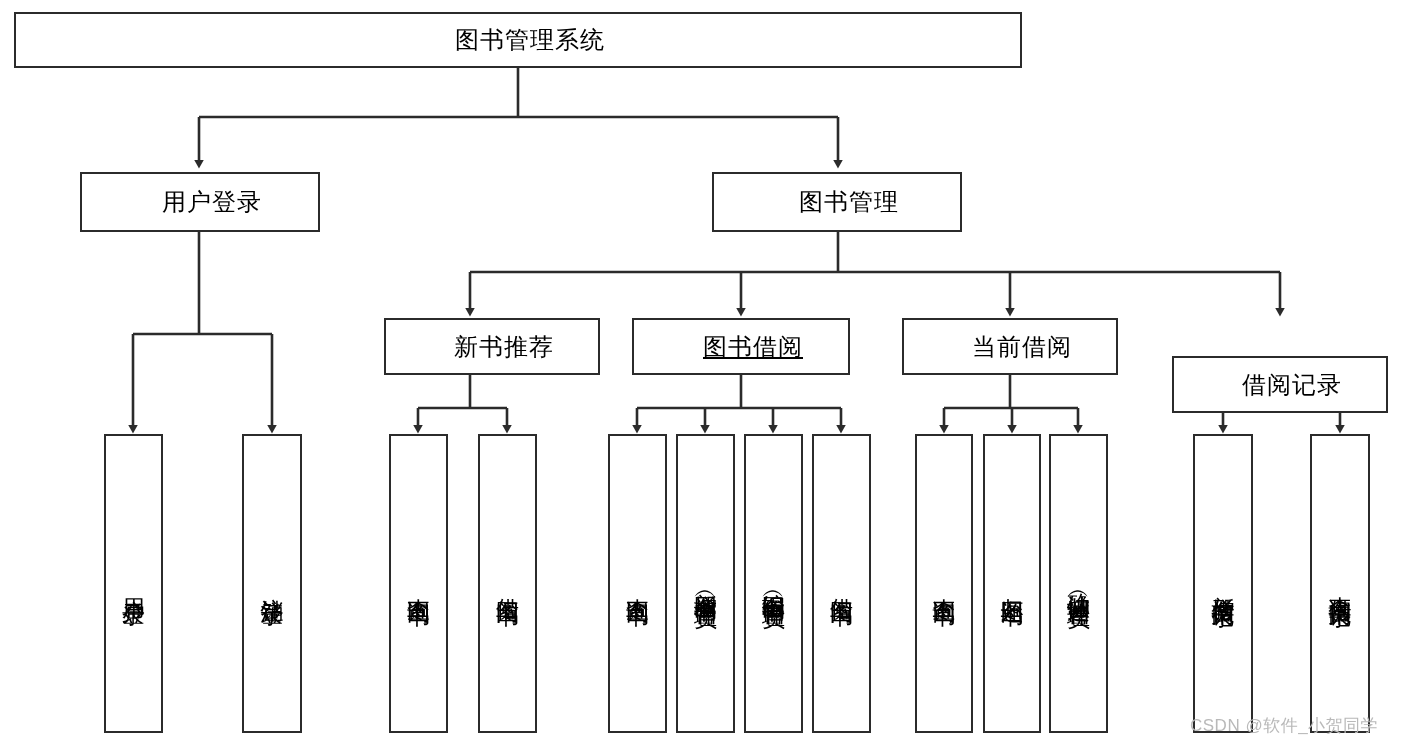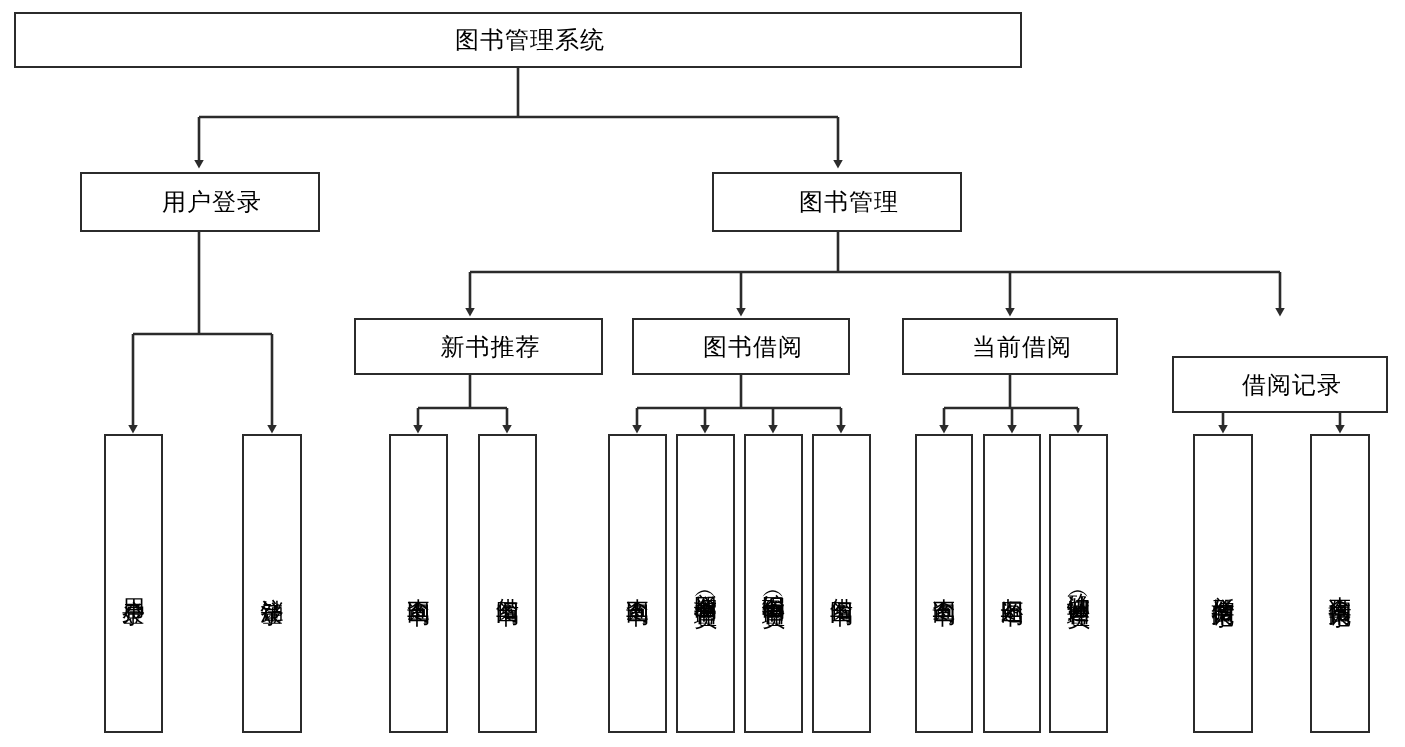--- a/index.html
+++ b/index.html
@@ -130,24 +130,24 @@
     <span>图书管理系统</span>
   </div>
 
   <div class="node horiz" style="left:80px; top:172px; width:240px; height:60px;">
     <span>用户登录</span>
   </div>
   <div class="node horiz" style="left:712px; top:172px; width:250px; height:60px;">
     <span>图书管理</span>
   </div>
 
-  <div class="node horiz" style="left:354px; top:318px; width:249px; height:57px;">
+  <div class="node horiz" style="left:384px; top:318px; width:216px; height:57px;">
     <span>新书推荐</span>
   </div>
-  <div class="node horiz" style="left:632px; top:318px; width:218px; height:57px;">
+  <div class="node horiz" style="left:632px; top:318px; width:218px; height:57px;text-decoration:underline;">
     <span>图书借阅</span>
   </div>
   <div class="node horiz" style="left:902px; top:318px; width:216px; height:57px;">
     <span>当前借阅</span>
   </div>
   <div class="node horiz" style="left:1172px; top:318px; width:216px; height:57px;margin-top:38px;">
     <span>借阅记录</span>
   </div>
 
   <div class="node vert" style="left:104px; top:434px; width:59px; height:299px;">
@@ -187,14 +187,15 @@
     <span class="vtext">确认归还（管理员）</span>
   </div>
 
   <div class="node vert" style="left:1193px; top:434px; width:60px; height:299px;">
     <span class="vtext">新增借阅记录</span>
   </div>
   <div class="node vert" style="left:1310px; top:434px; width:60px; height:299px;">
     <span class="vtext">查询借阅记录</span>
   </div>
 
+  <div class="watermark" style="left:1190px; top:714px;">CSDN @软件_小贺同学</div>
 
 </div>
 
 </body></html>

